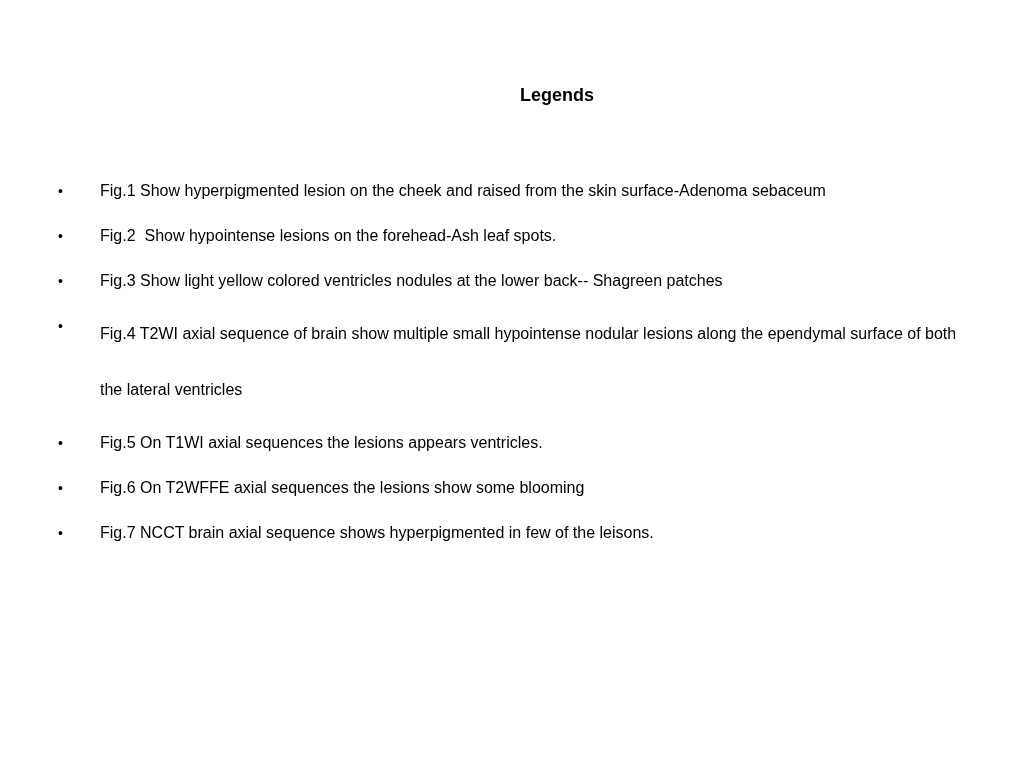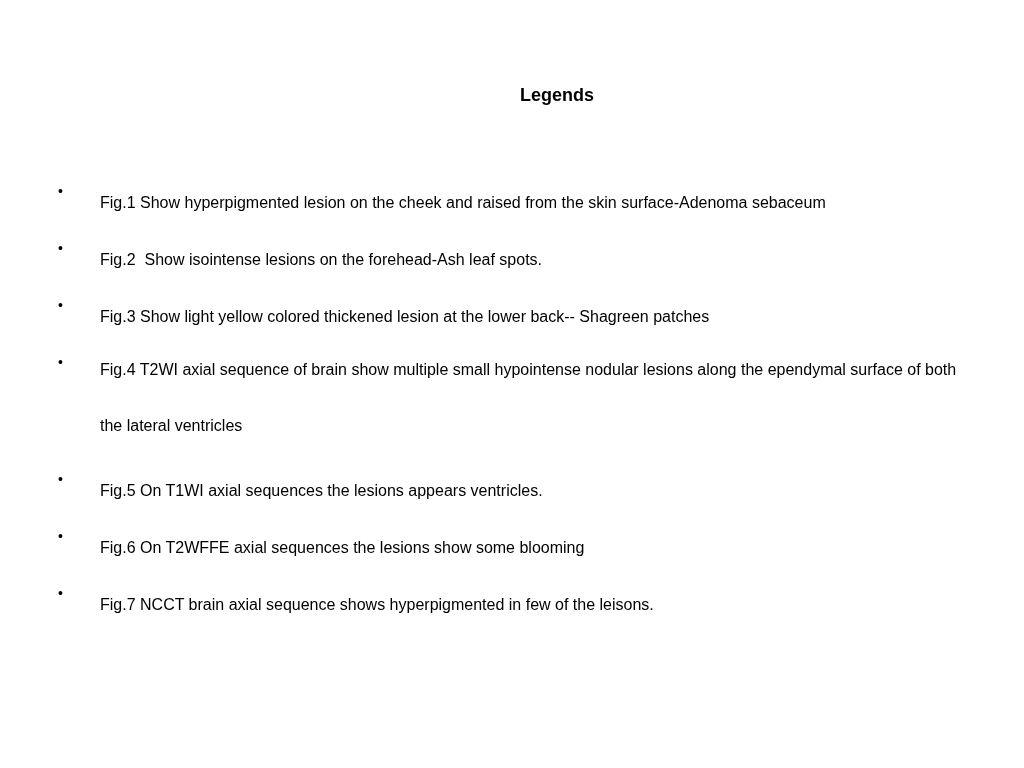--- a/index.html
+++ b/index.html
@@ -50,41 +50,40 @@
       margin-bottom: 15px;
     }
     .bullet {
       width: 42px;
       flex: 0 0 42px;
       font-size: 14px;
     }
     .legend-text {
       flex: 1;
       white-space: pre-wrap;
-      margin-top: 12px;
     }
   </style>
 </head>
 <body>
 
 <div>
   <div class="slide-title">Legends</div>
 
   <ul class="legend-list">
     <li class="legend-item">
       <span class="bullet">•</span>
       <span class="legend-text">Fig.1 Show hyperpigmented lesion on the cheek and raised from the skin surface-Adenoma sebaceum</span>
     </li>
     <li class="legend-item">
       <span class="bullet">•</span>
-      <span class="legend-text">Fig.2  Show isointense lesions on the forehead-Ash leaf spots.</span>
+      <span class="legend-text">Fig.2  Show hypointense lesions on the forehead-Ash leaf spots.</span>
     </li>
     <li class="legend-item">
       <span class="bullet">•</span>
-      <span class="legend-text">Fig.3 Show light yellow colored thickened lesion at the lower back-- Shagreen patches</span>
+      <span class="legend-text">Fig.3 Show light yellow colored ventricles nodules at the lower back-- Shagreen patches</span>
     </li>
     <li class="legend-item multi">
       <span class="bullet">•</span>
       <span class="legend-text">Fig.4 T2WI axial sequence of brain show multiple small hypointense nodular lesions along the ependymal surface of both the lateral ventricles</span>
     </li>
     <li class="legend-item">
       <span class="bullet">•</span>
       <span class="legend-text">Fig.5 On T1WI axial sequences the lesions appears ventricles.</span>
     </li>
     <li class="legend-item">

